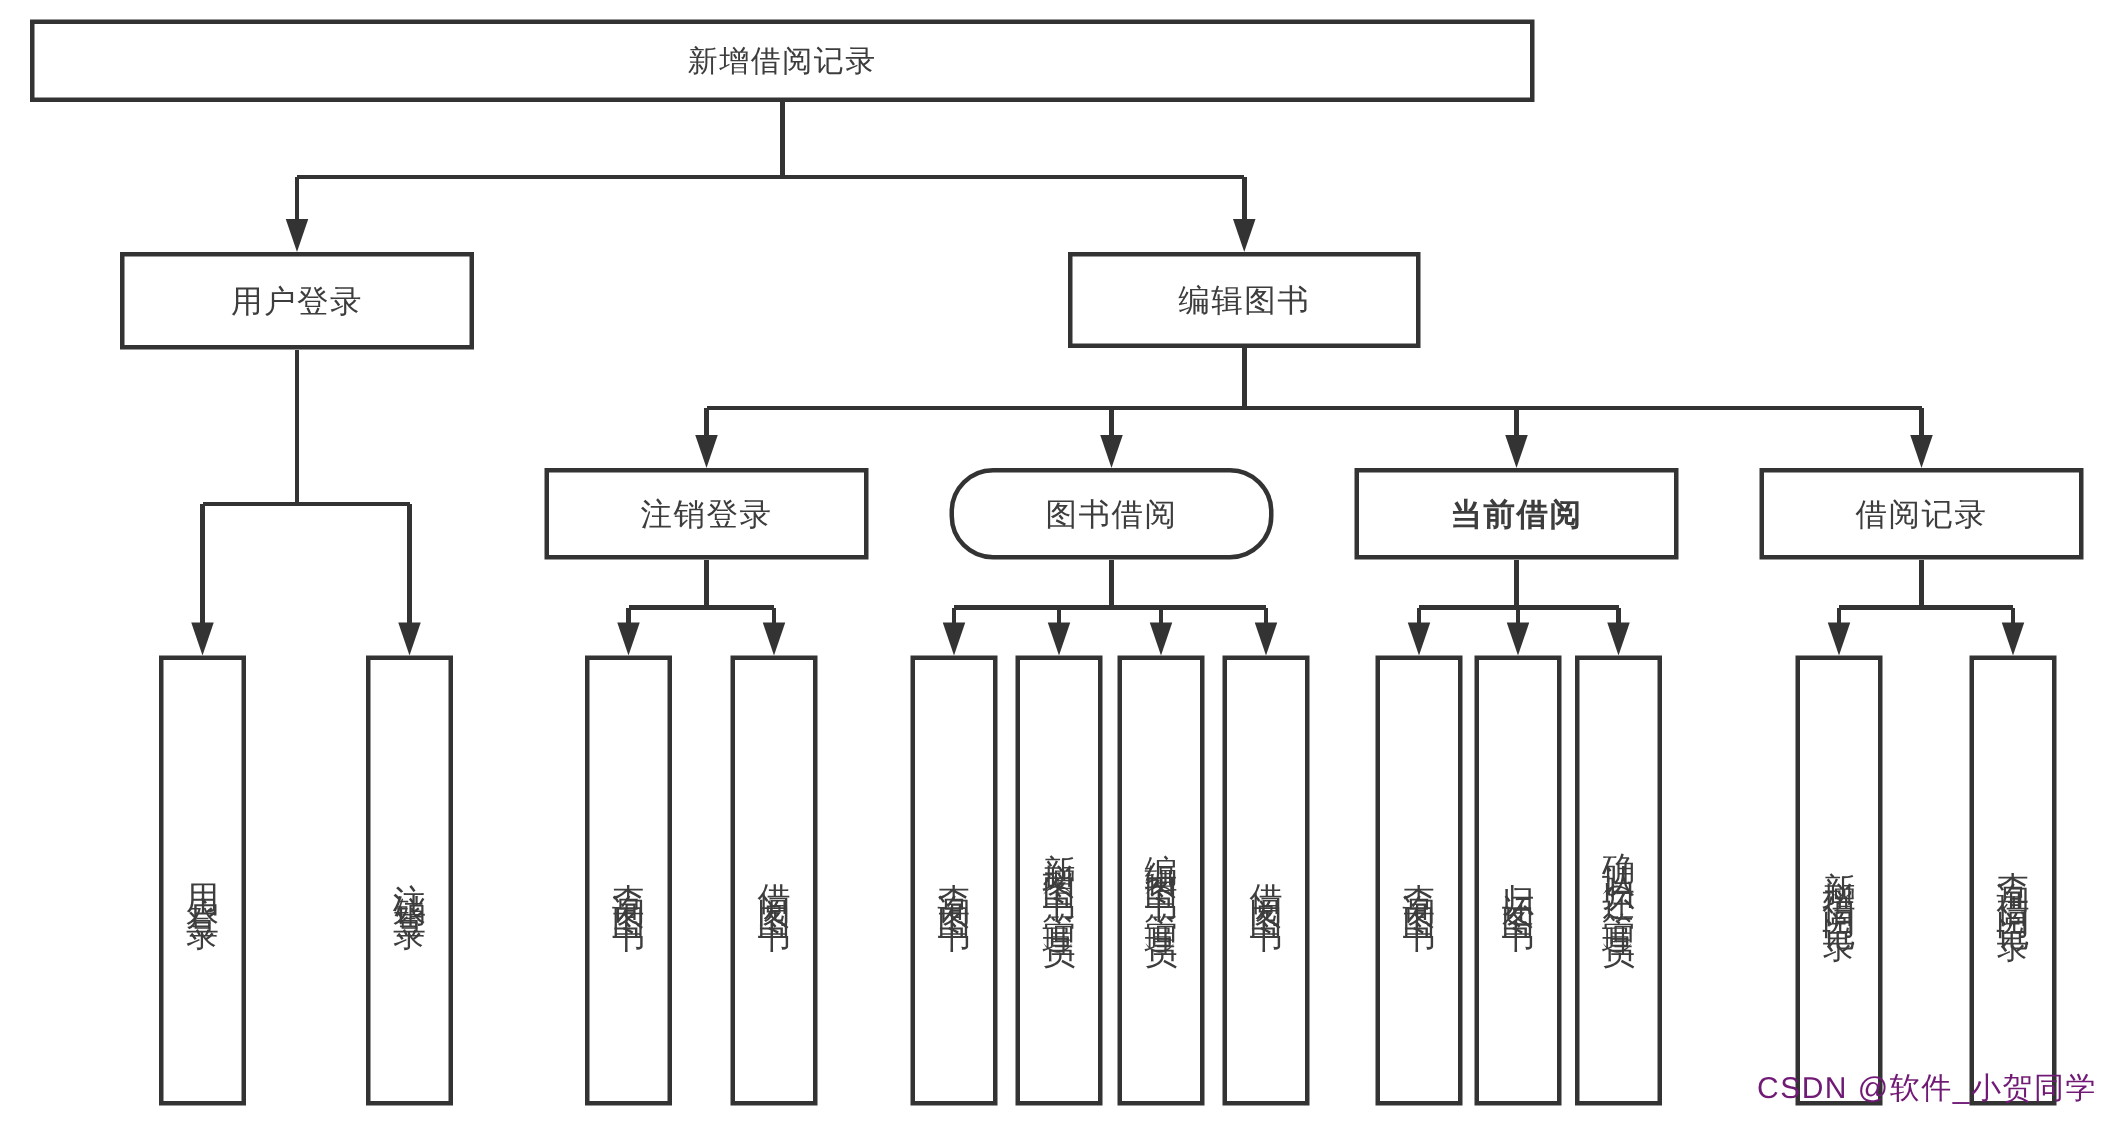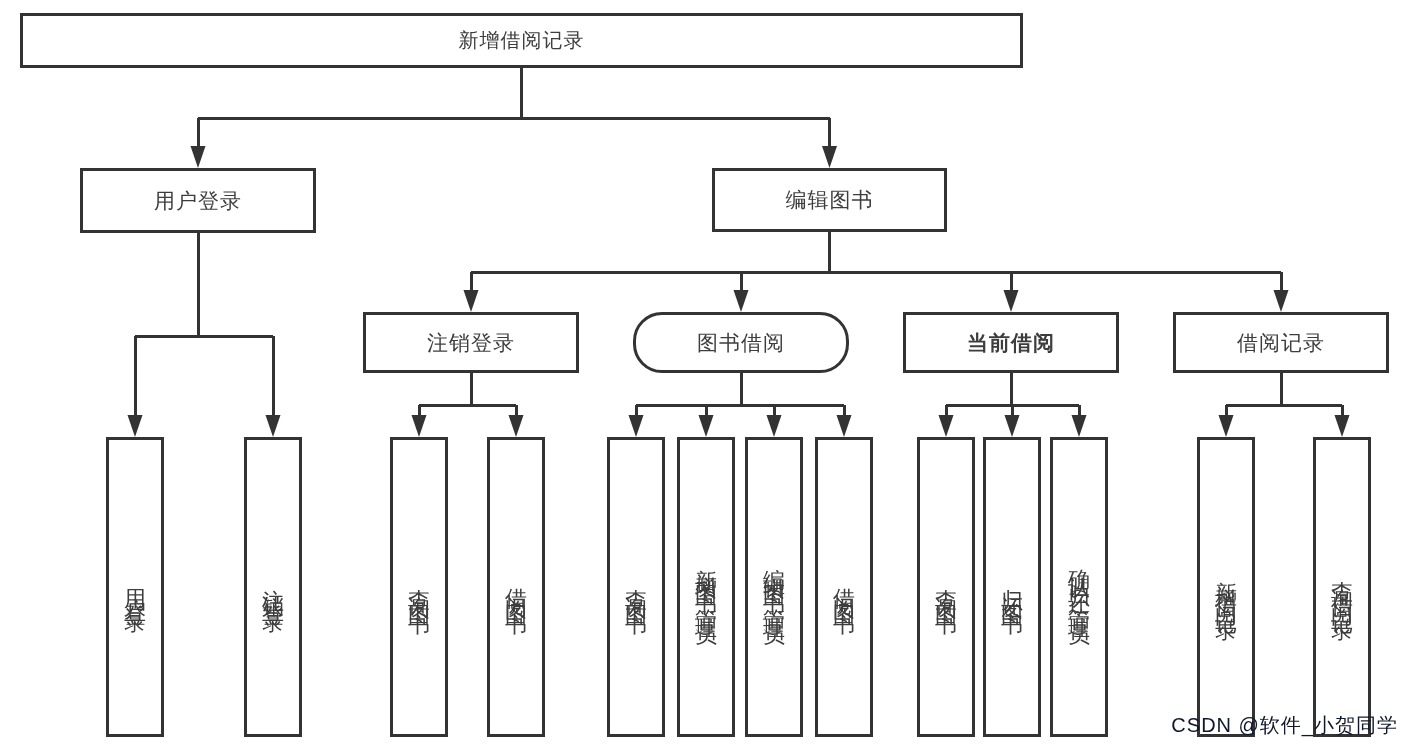--- a/index.html
+++ b/index.html
@@ -59,21 +59,21 @@
     font-size: 22px;
     letter-spacing: 8px;
     line-height: 1;
     color: #3d3d3d;
   }
   .watermark {
     position: absolute;
     right: 7px;
     bottom: 8px;
     font-size: 20px;
-    color: #0f172a;
+    color: #701a75;
     letter-spacing: 1px;
     white-space: nowrap;
   }
 </style>
 </head>
 <body>
 
 <div class="stage">
 
   <svg class="connectors" viewBox="0 0 1405 747">

